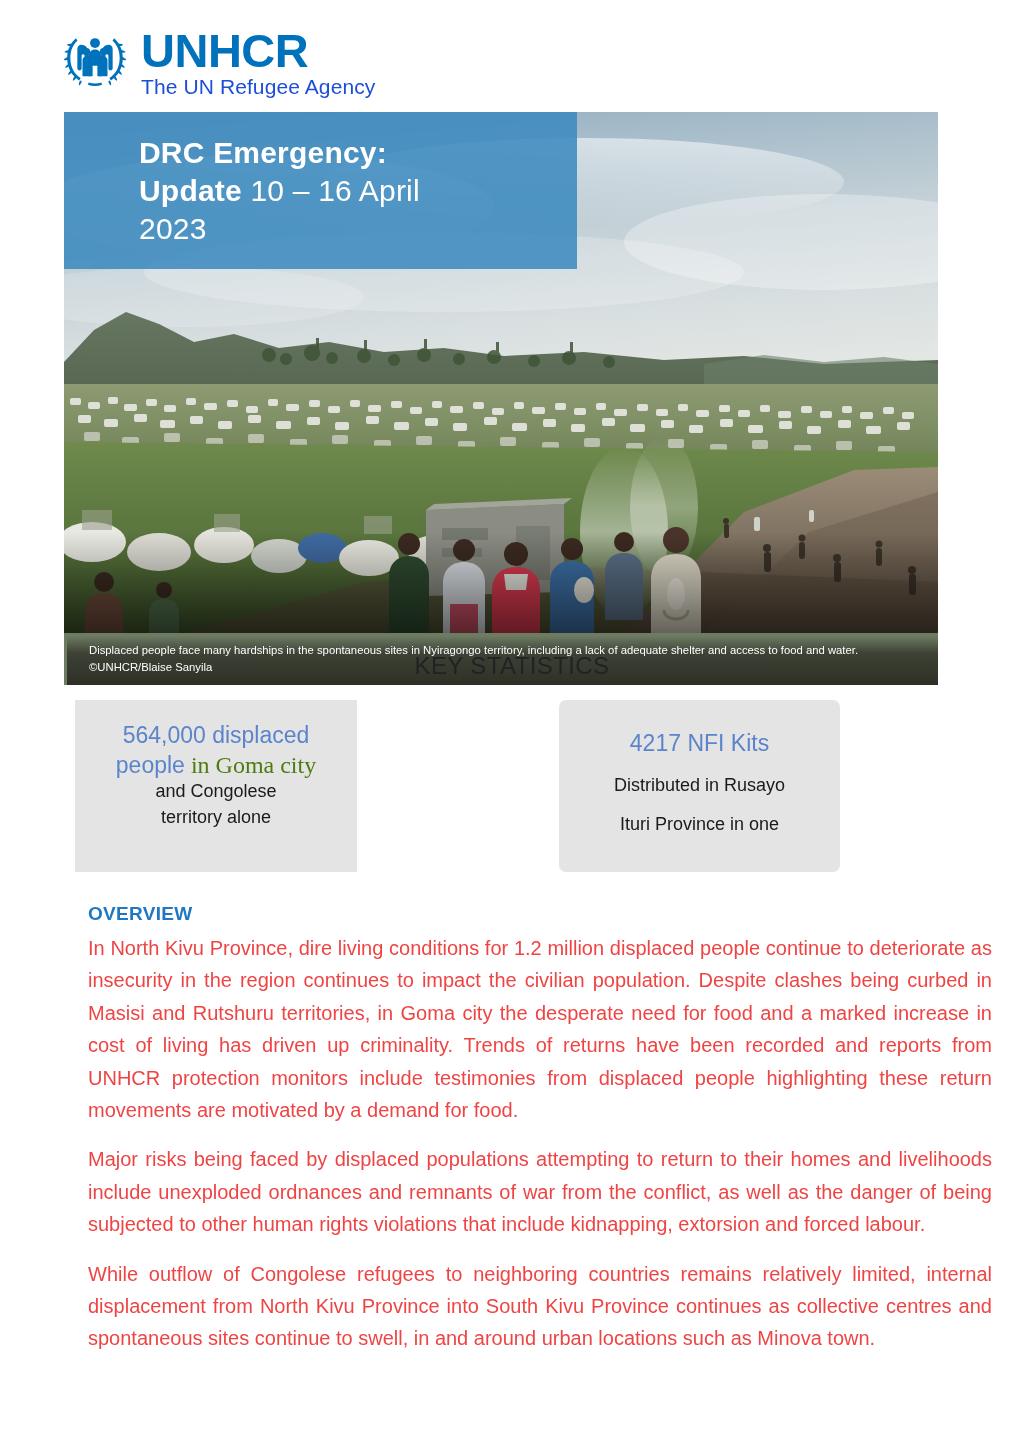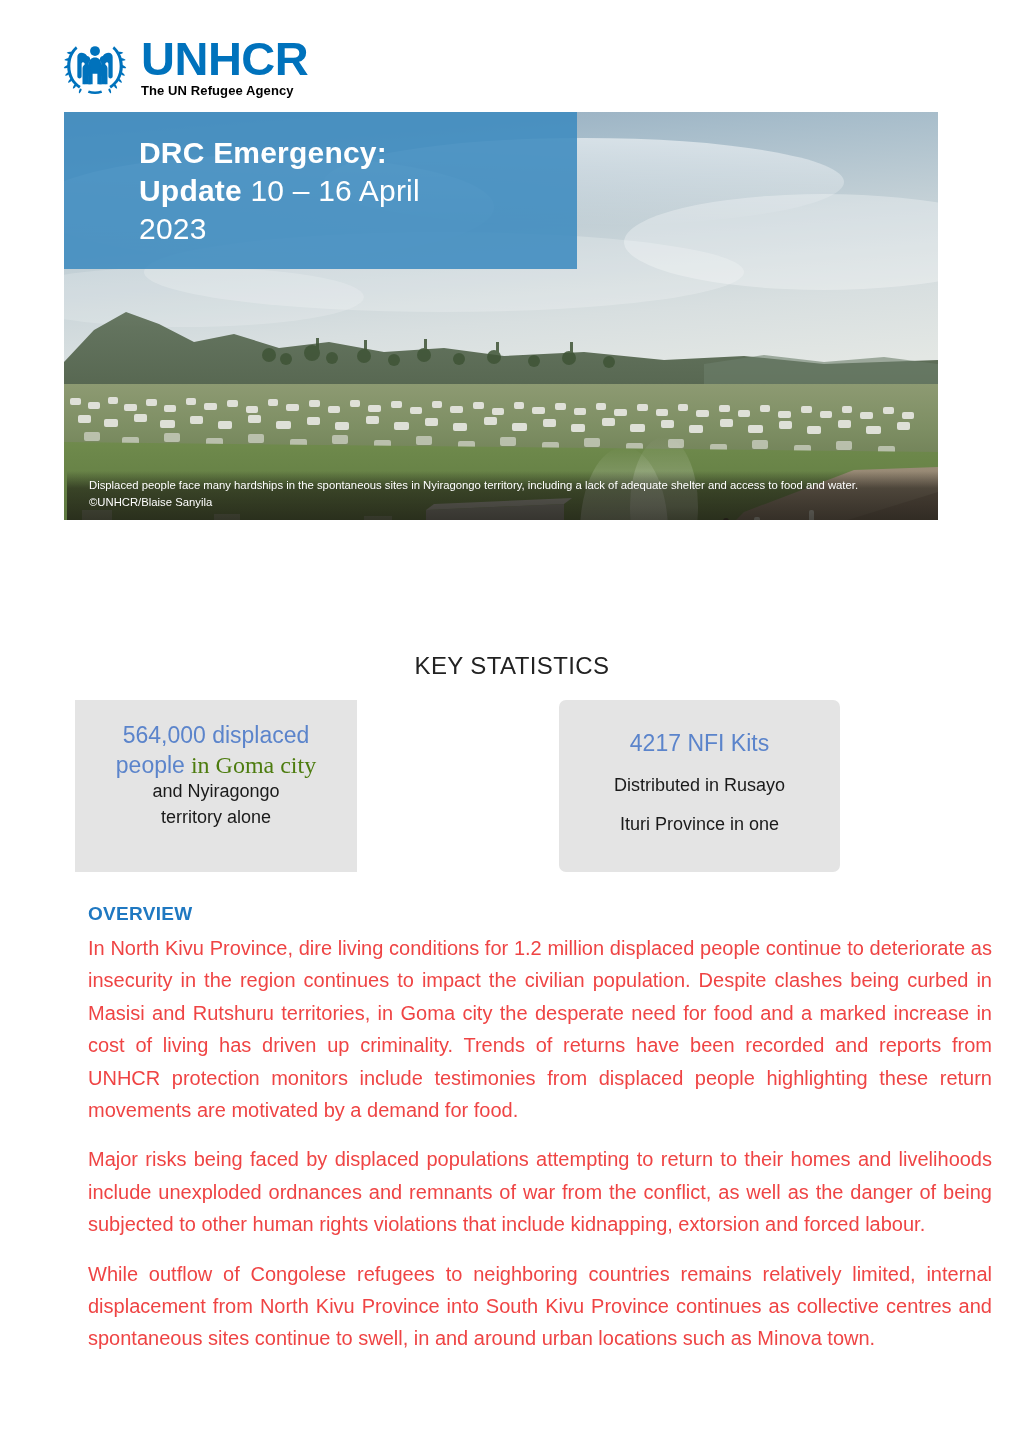--- a/index.html
+++ b/index.html
@@ -5,41 +5,41 @@
   * { margin:0; padding:0; box-sizing:border-box; }
   html, body {
     width:1024px; height:1449px;
     background:#ffffff;
     font-family:"Liberation Sans", sans-serif;
     overflow:hidden;
   }
   .page { position:relative; width:1024px; height:1449px; background:#fff; }
 
   
-  .header { position:absolute; left:0; top:8px; width:844px; height:112px; }
+  .header { position:absolute; left:0; top:0; width:844px; height:112px; }
   .logo-wrap { position:absolute; left:55px; top:24px; display:flex; align-items:flex-start; }
   .emblem { width:80px; height:70px; flex:none; }
   .logo-text { margin-left:6px; padding-top:4px; }
   .logo-unhcr {
     font-size:47px; font-weight:bold; color:#0072BC;
     letter-spacing:-0.5px; line-height:0.98; font-family:"Liberation Sans", sans-serif;
   }
   .logo-tag {
-    font-size:13px; font-weight:bold; color:#000000;
+    font-size:21px; font-weight:normal; color:#1d4ed8;
     letter-spacing:0.1px; margin-top:1px; font-family:"Liberation Sans", sans-serif;
   }
   .country-title {
     position:absolute; right:72px; top:54px;
     font-size:28px; color:#5E7BBF; letter-spacing:0.1px;
     white-space:nowrap;
   }
 
   
   .photo {
-    position:absolute; left:64px; top:112px; width:874px; height:408px;
+    position:absolute; left:64px; top:112px; width:874px; height:573px;
     overflow:hidden; background:#6d7b63;
   }
   .photo svg { position:absolute; left:0; top:0; width:874px; height:521px; display:block; }
 
   .title-banner {
     position:absolute; left:0px; top:0px; width:513px; height:157px;
     background:rgba(61,139,191,0.88);
     padding:22px 26px 0 75px;
     color:#ffffff;
   }
@@ -409,21 +409,21 @@
 
   <div class="key-stats-heading">KEY STATISTICS</div>
 
   <div class="stats-row">
 
     <div class="stat-box b1">
       <div class="stat-big">564,000 displaced</div>
       <div>
         <span class="stat-inline">people</span><span class="stat-inline-dark"> in Goma city</span>
       </div>
-      <div class="stat-sub">and Nyiragongo</div>
+      <div class="stat-sub">and Congolese</div>
       <div class="stat-sub">territory alone</div>
     </div>
 
     <div class="stat-box b2">
       <div class="stat-big">4217 NFI Kits</div>
       <div class="stat-sub">Distributed in Rusayo</div>
       <div class="stat-sub">Ituri Province in one</div>
     </div>
 
 

